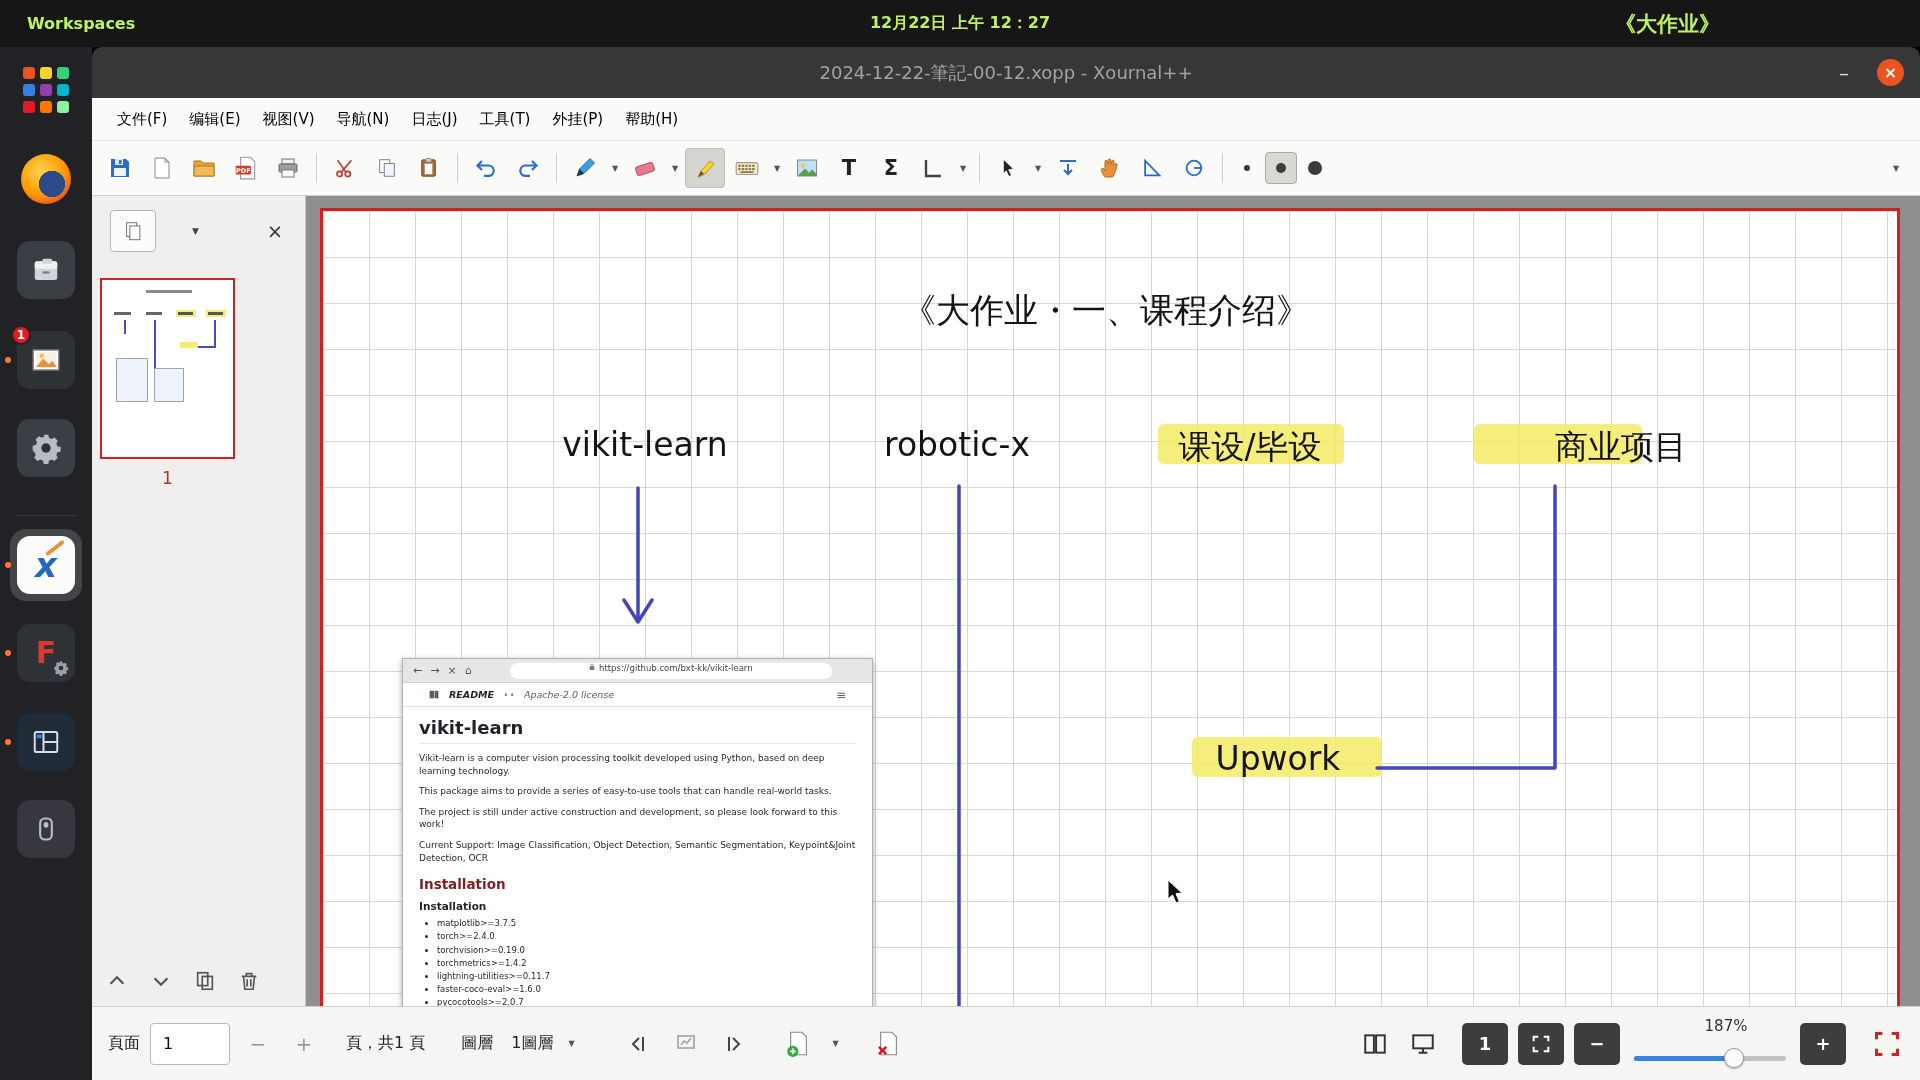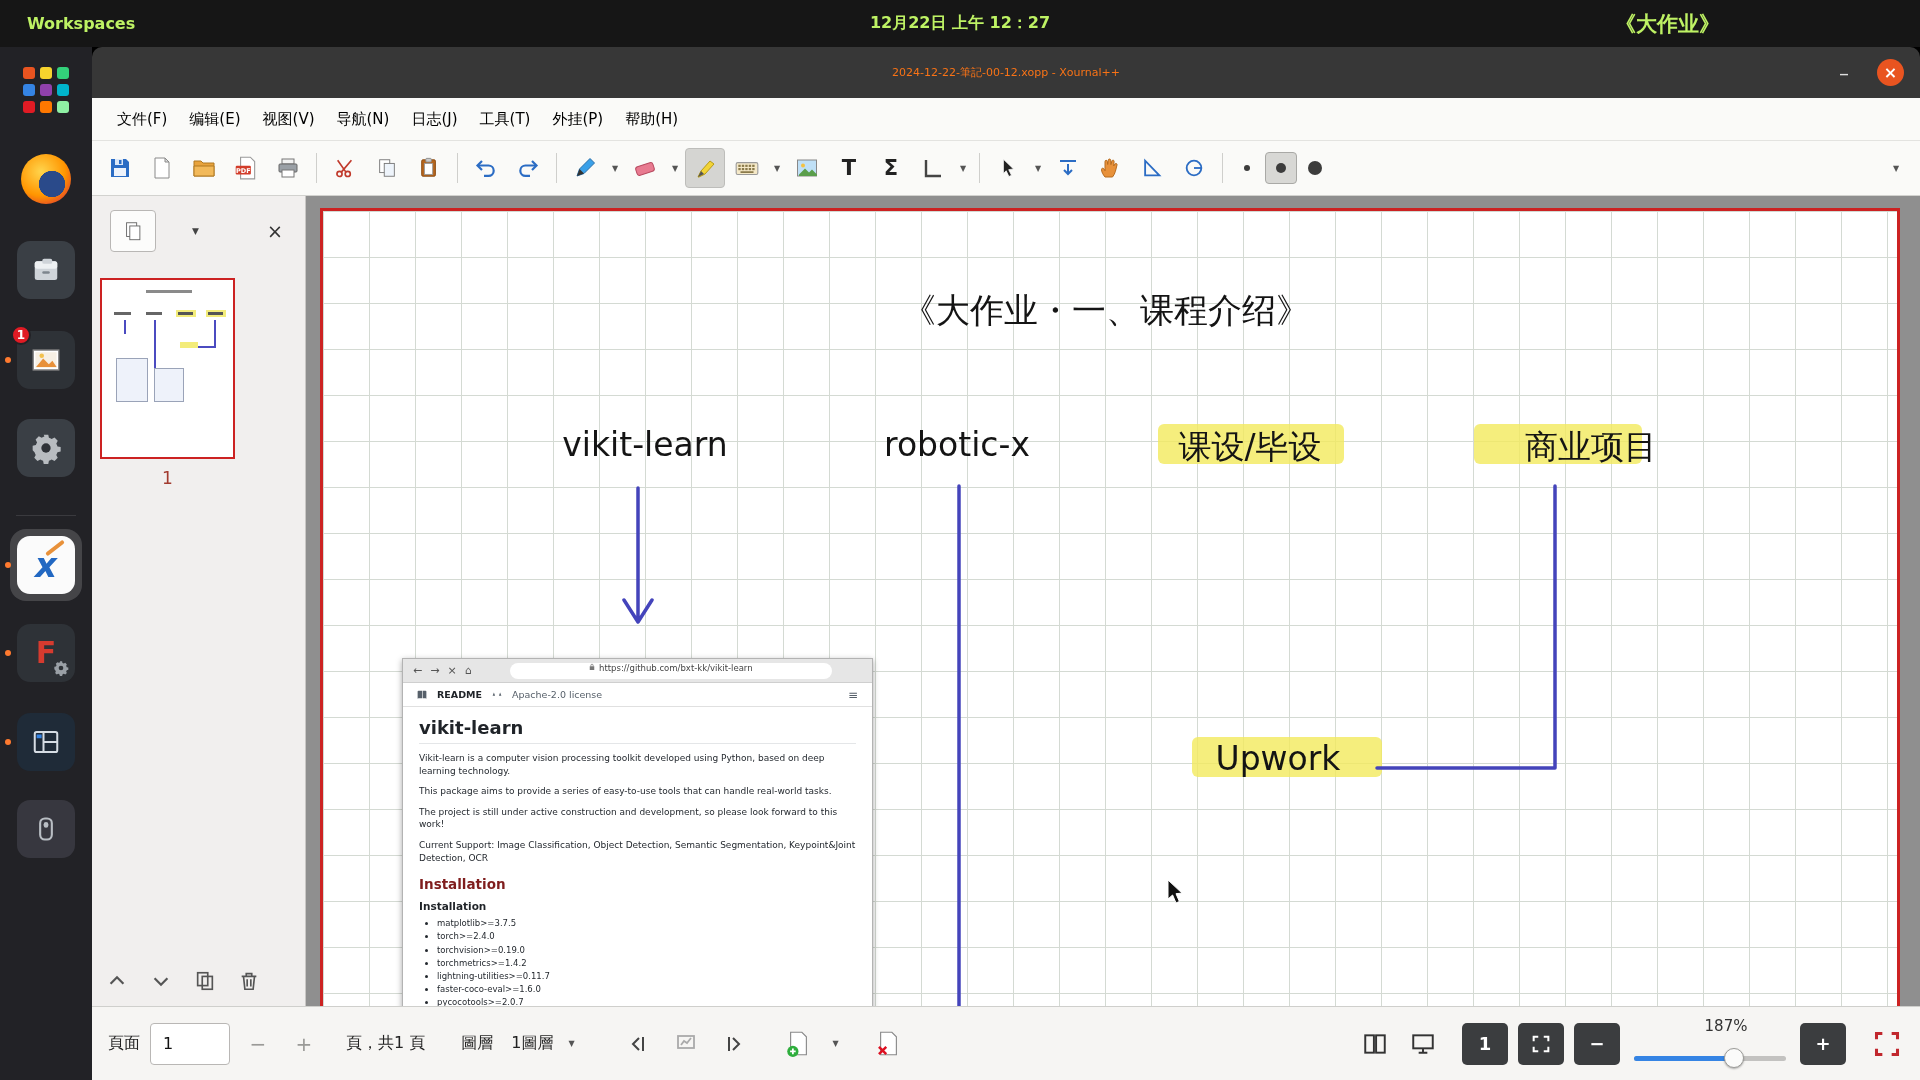--- a/index.html
+++ b/index.html
@@ -34,21 +34,21 @@
   .badge{position:absolute;left:-6px;top:-6px;width:20px;height:20px;border-radius:50%;background:#e01b24;color:#fff;
     font-size:12px;font-weight:700;display:flex;align-items:center;justify-content:center;border:2px solid #222226;}
   .f-glyph{font-size:30px;font-weight:700;color:#d63b2f;line-height:1;}
   .xournal-wrap{width:72px;height:72px;border-radius:16px;background:rgba(255,255,255,.16);
     display:flex;align-items:center;justify-content:center;}
   .dock-sep{position:absolute;left:16px;top:468px;width:60px;height:1px;background:#3a3a3e;}
   
   .win{position:absolute;left:92px;top:47px;width:1828px;height:1033px;display:flex;flex-direction:column;}
   .title-bar{height:51px;background:#373737;border-radius:10px 10px 0 0;position:relative;
     display:flex;align-items:center;flex:0 0 51px;}
-  .wt{position:absolute;left:50%;transform:translateX(-50%);color:#f97316;font-size:11px;}
+  .wt{position:absolute;left:50%;transform:translateX(-50%);color:#a3a3a3;font-size:18px;}
   .wc{position:absolute;right:16px;display:flex;align-items:center;gap:28px;}
   .btn-min{color:#ddd;font-size:20px;cursor:default;}
   .btn-close{width:27px;height:27px;border-radius:50%;background:#e95420;color:#fff;font-size:16px;font-weight:700;
     display:flex;align-items:center;justify-content:center;}
   .menu-bar{height:43px;background:#fafaf8;border-bottom:1px solid #e3e3e0;display:flex;align-items:center;
     padding-left:14px;flex:0 0 43px;}
   .menu-bar span{font-size:15px;color:#000000;padding:0 11px;line-height:43px;}
   
   .toolbar{height:55px;background:#fafaf8;border-bottom:1px solid #d2d2cf;display:flex;align-items:center;
     padding-left:8px;gap:2px;flex:0 0 55px;}
@@ -87,22 +87,22 @@
   .cv-label{position:absolute;transform:translateX(-50%);font-size:33px;color:#141414;white-space:nowrap;}
   .cv-hl{position:absolute;height:40px;background:rgba(242,234,92,.8);border-radius:6px;}
   .stroke-svg{position:absolute;left:0;top:0;pointer-events:none;}
   
   .gh{position:absolute;left:96px;top:462px;width:471px;height:560px;background:#fff;border:1px solid #b3b3b3;
     box-shadow:0 2px 6px rgba(0,0,0,.35);font-family:"DejaVu Sans","Liberation Sans",sans-serif;}
   .gh-chrome{height:24px;background:#e6e6e6;border-bottom:1px solid #cfcfcf;display:flex;align-items:center;
     padding:0 10px;gap:8px;font-size:11px;color:#555;}
   .gh-url{flex:1;height:16px;background:#fff;border-radius:8px;display:flex;align-items:flex-start;justify-content:center;
     gap:4px;font-size:8.5px;color:#444;margin:0 30px;}
-  .gh-tabs{height:24px;border-bottom:1px solid #e0e0e0;display:flex;align-items:center;padding:0 14px;gap:10px;
-    font-size:9.5px;color:#57606a;}
+  .gh-tabs{height:24px;border-bottom:1px solid #e0e0e0;display:flex;align-items:center;padding:0 26px;gap:10px;
+    font-size:9.5px;color:#57606a;font-style:italic;}
   .gh-tabs .readme{font-weight:700;color:#1f2328;}
   .gh-burger{margin-left:auto;font-size:12px;color:#57606a;}
   .gh-body{padding:8px 16px;}
   .gh-h1{font-size:18px;font-weight:700;color:#1f2328;border-bottom:1px solid #e4e6e8;padding-bottom:5px;margin:2px 0 8px;}
   .gh-p{font-size:9px;color:#24292f;line-height:1.4;margin:0 0 8px;}
   .gh-h2{font-size:13.5px;font-weight:700;color:#7f1d1d;margin:12px 0 6px;}
   .gh-h3{font-size:10.5px;font-weight:700;color:#1f2328;margin:8px 0 5px;}
   .gh-ul{margin:0 0 6px 18px;padding:0;font-size:8.5px;color:#24292f;line-height:1.55;}
   
   .status{height:74px;background:#f6f5f3;border-top:1px solid #cfcfcc;display:flex;align-items:center;
@@ -465,21 +465,21 @@
 
       <div class="cv-title">《大作业・一、课程介绍》</div>
 
       <div class="cv-hl" style="left:852px;top:228px;width:186px"></div>
       <div class="cv-hl" style="left:1168px;top:228px;width:168px"></div>
       <div class="cv-hl" style="left:886px;top:541px;width:190px"></div>
 
       <div class="cv-label" style="left:339px;top:229px">vikit-learn</div>
       <div class="cv-label" style="left:651px;top:229px">robotic-x</div>
       <div class="cv-label" style="left:944px;top:229px">课设/毕设</div>
-      <div class="cv-label" style="left:1285px;top:229px">商业项目</div>
+      <div class="cv-label" style="left:1315px;top:229px">商业项目</div>
       <div class="cv-label" style="left:972px;top:543px">Upwork</div>
 
       <svg class="stroke-svg" width="1614" height="810">
         <g fill="none" stroke="#4444bb" stroke-width="3.5" stroke-linecap="round" stroke-linejoin="round">
           <path d="M332 292 V424 M318 404 L332 426 L346 404"></path>
           <path d="M653 290 V810"></path>
           <path d="M1249 290 V572 H1071"></path>
         </g>
         <path transform="translate(862,684)" d="M0 0v19l4.6-4 3.4 8 3.4-1.5-3.4-7.8 6-.6z" fill="#111" stroke="#fff" stroke-width="1"></path>
       </svg>

